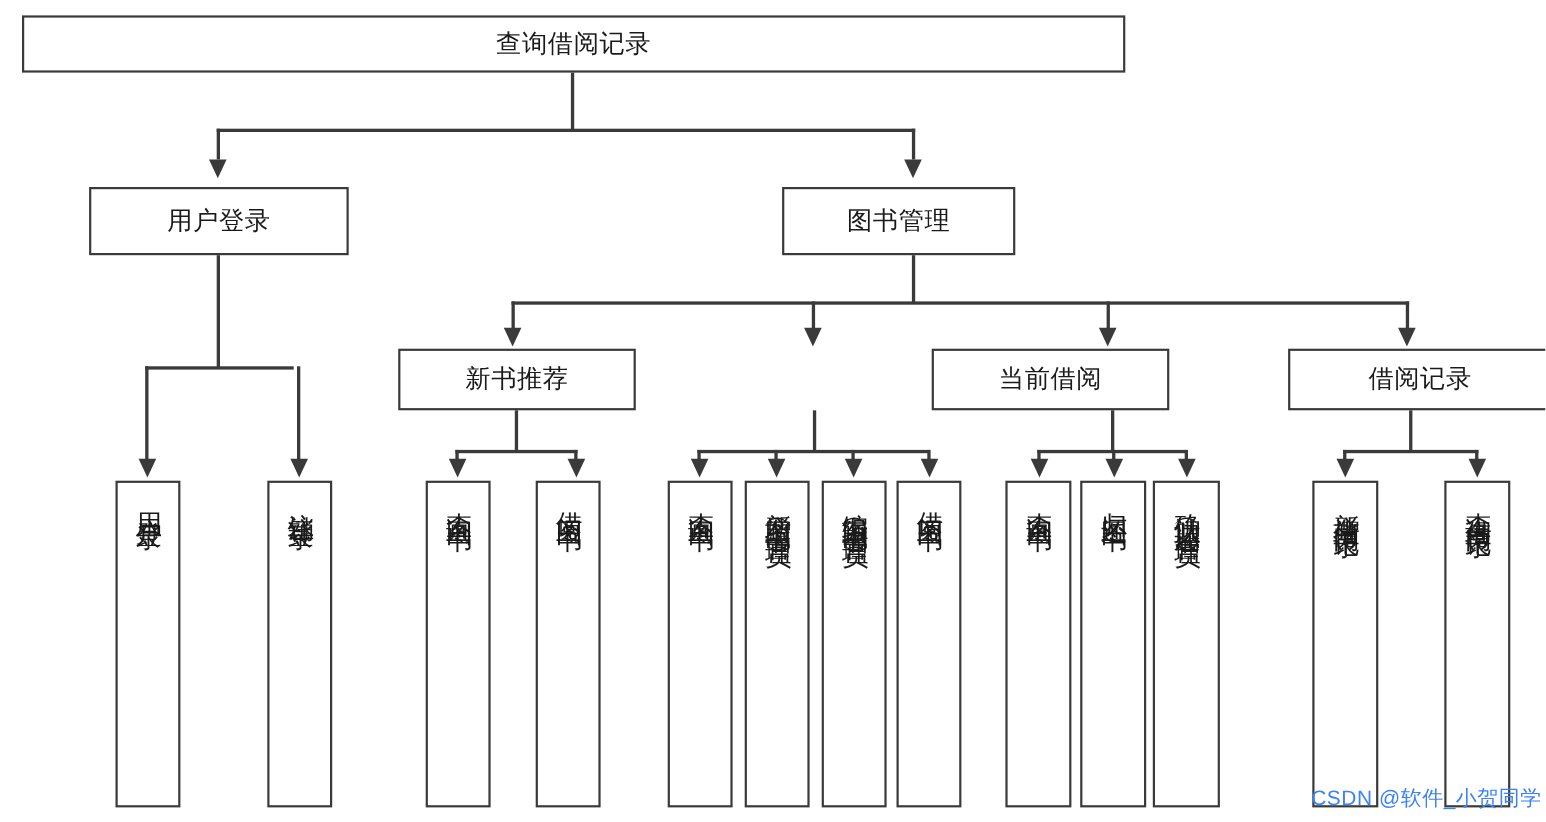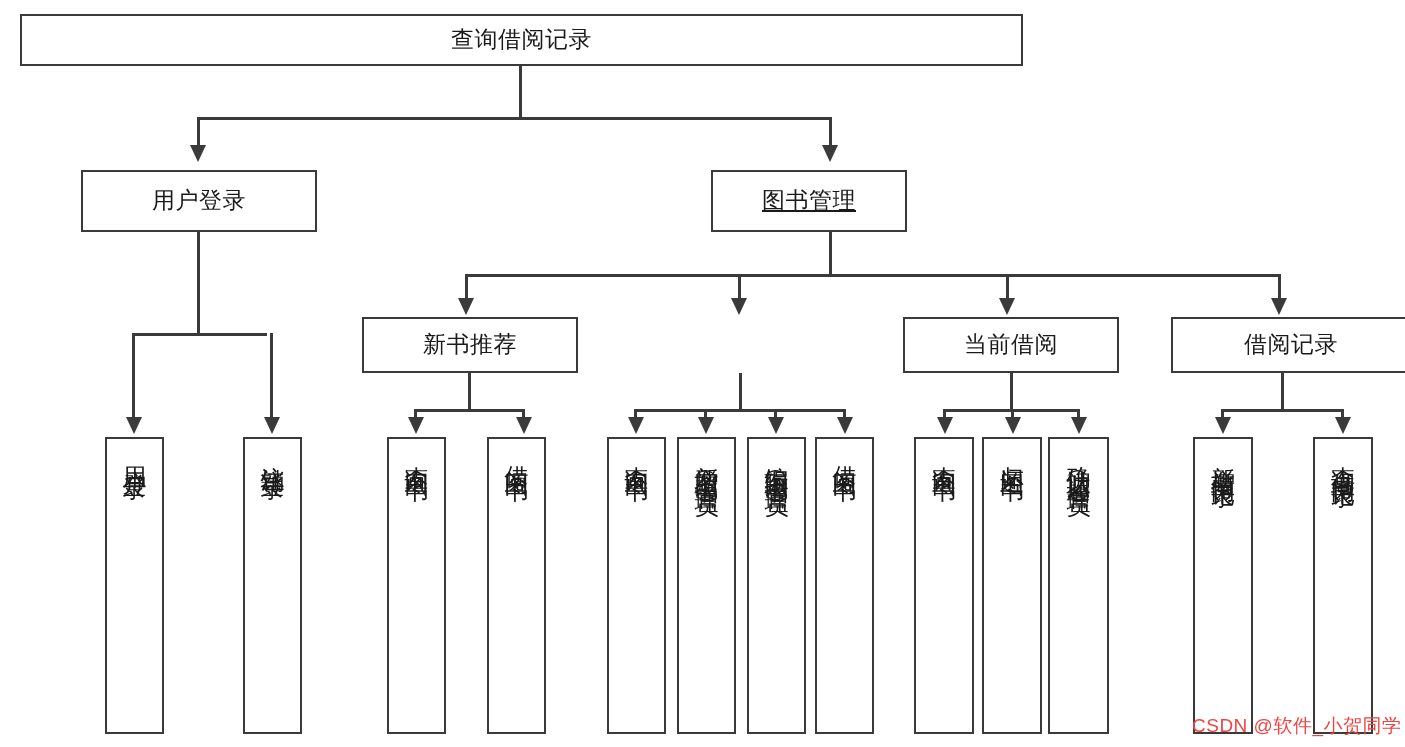--- a/index.html
+++ b/index.html
@@ -68,21 +68,21 @@
     position: absolute;
     width: 0;
     height: 0;
     border-left: 8px solid transparent;
     border-right: 8px solid transparent;
     border-top: 17px solid #3a3a3a;
   }
   
   .watermark {
     position: absolute;
-    color: #ef4444;
+    color: #3b82f6;
     font-size: 19px;
     white-space: nowrap;
     pointer-events: none;
     letter-spacing: 0.5px;
   }
 </style>
 </head>
 <body>
 
 <div id="canvas">
@@ -96,21 +96,21 @@
   <div class="edge h" style="left:197px; top:117px; width:635px;"></div>
 
   <div class="edge v" style="left:197px; top:117px; height:28px;"></div>
   <div class="arrow" style="left:190px; top:145px;"></div>
   <div class="edge v" style="left:829px; top:117px; height:28px;"></div>
   <div class="arrow" style="left:822px; top:145px;"></div>
 
   <div class="node horiz" style="left:81px; top:170px; width:236px; height:62px;">
     <span class="node-label">用户登录</span>
   </div>
-  <div class="node horiz" style="left:711px; top:170px; width:196px; height:62px;text-decoration:underline;">
+  <div class="node horiz" style="left:711px; top:170px; width:212px; height:62px;">
     <span class="node-label">图书管理</span>
   </div>
 
   <div class="edge v" style="left:197px; top:232px; height:102px;"></div>
   <div class="edge h" style="left:132px; top:333px; width:135px;"></div>
   <div class="edge v" style="left:132px; top:333px; height:86px;"></div>
   <div class="arrow" style="left:126px; top:417px;"></div>
   <div class="edge v" style="left:270px; top:333px; height:86px;"></div>
   <div class="arrow" style="left:264px; top:417px;"></div>
 
@@ -121,21 +121,21 @@
   <div class="edge v" style="left:738px; top:274px; height:26px;"></div>
   <div class="arrow" style="left:731px; top:298px;"></div>
   <div class="edge v" style="left:1006px; top:274px; height:26px;"></div>
   <div class="arrow" style="left:999px; top:298px;"></div>
   <div class="edge v" style="left:1278px; top:274px; height:26px;"></div>
   <div class="arrow" style="left:1271px; top:298px;"></div>
 
   <div class="node horiz" style="left:362px; top:317px; width:216px; height:56px;">
     <span class="node-label">新书推荐</span>
   </div>
-  <div class="node horiz" style="left:903px; top:317px; width:216px; height:56px;">
+  <div class="node horiz" style="left:847px; top:317px; width:216px; height:56px;">
     <span class="node-label">当前借阅</span>
   </div>
   <div class="node horiz" style="left:1171px; top:317px; width:240px; height:56px;">
     <span class="node-label">借阅记录</span>
   </div>
 
   <div class="edge v" style="left:468px; top:373px; height:38px;"></div>
   <div class="edge h" style="left:414px; top:409px; width:111px;"></div>
   <div class="edge v" style="left:414px; top:409px; height:10px;"></div>
   <div class="arrow" style="left:408px; top:417px;"></div>

